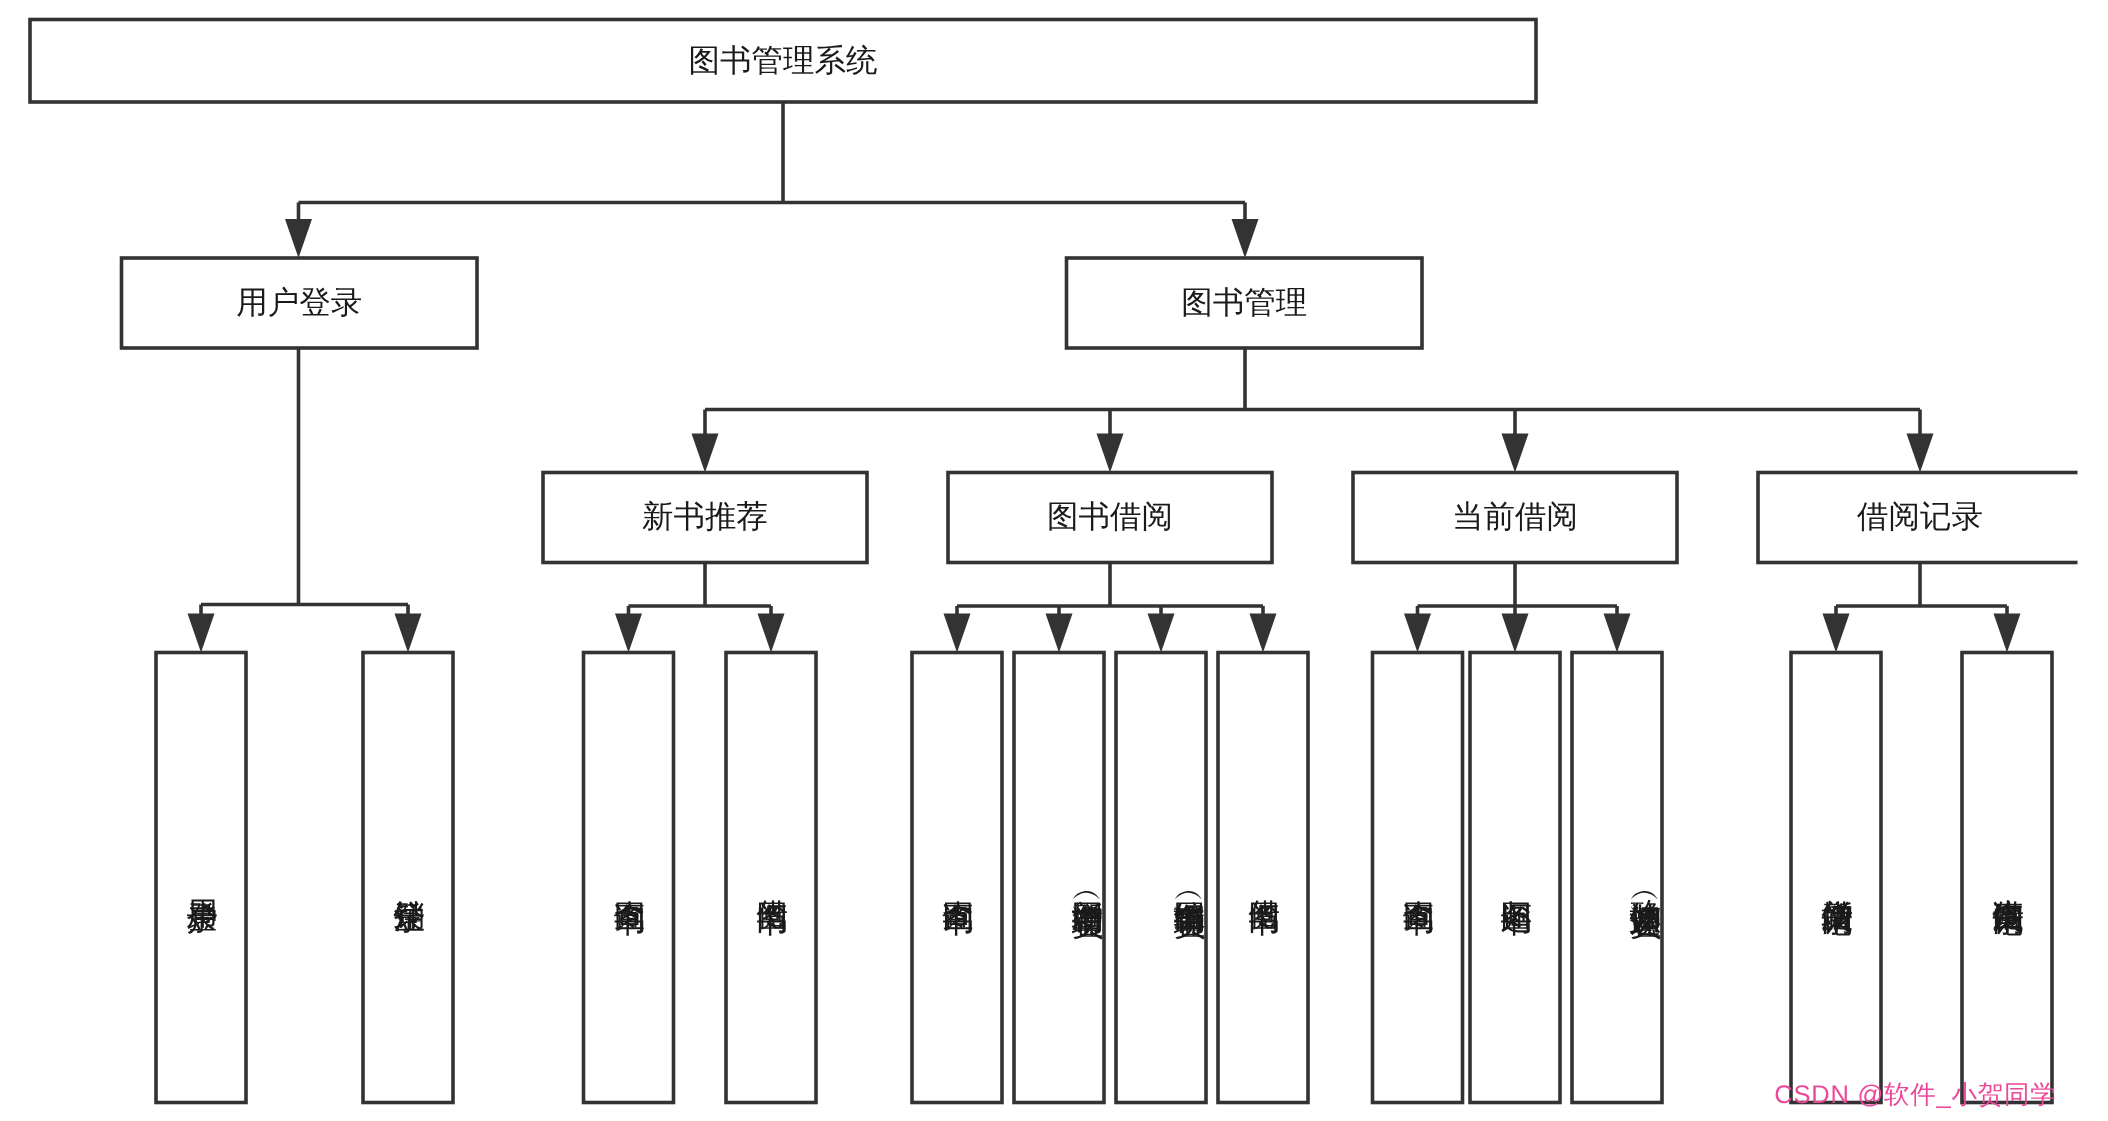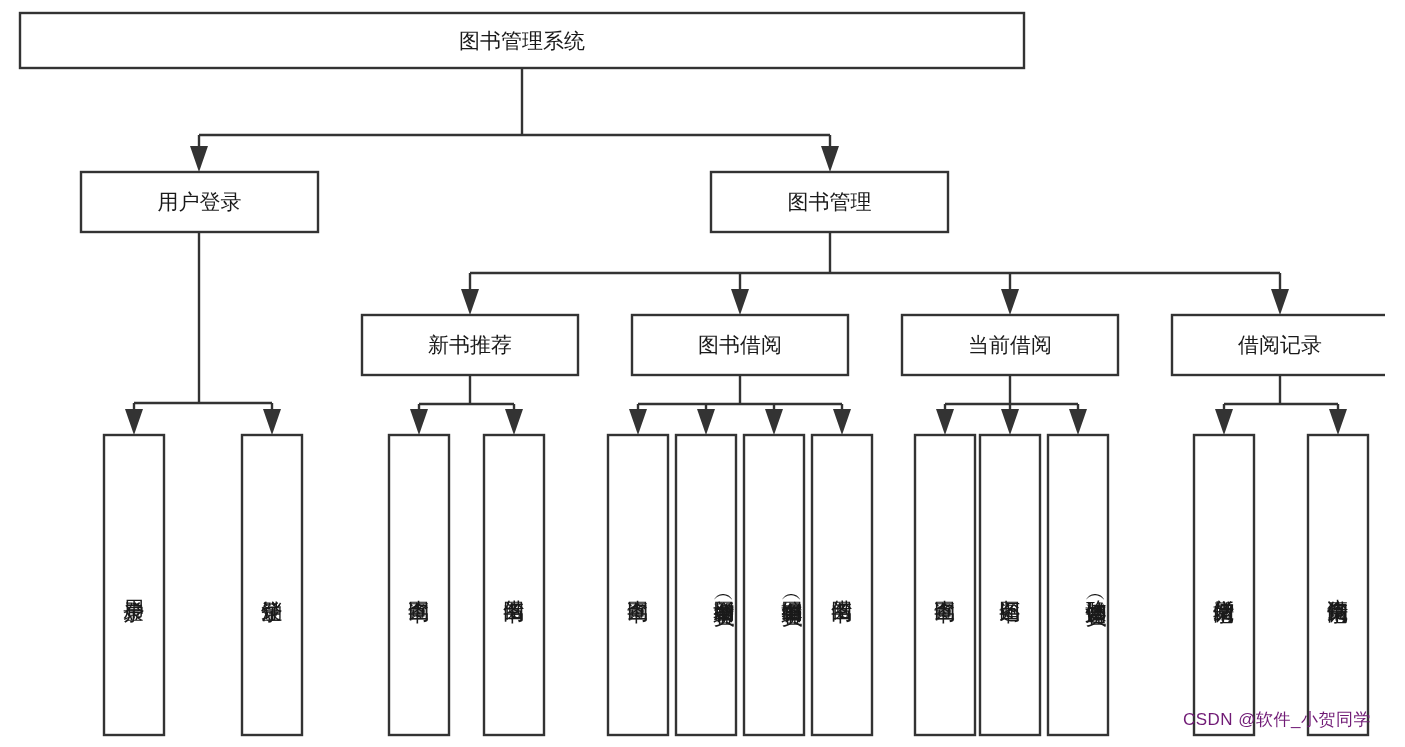--- a/index.html
+++ b/index.html
@@ -60,24 +60,24 @@
     display: flex;
     align-items: center;
     justify-content: center;
     text-align: center;
     white-space: nowrap;
     pointer-events: none;
   }
   .watermark {
     position: absolute;
     right: 14px;
-    bottom: 16px;
+    bottom: 6px;
     font-family: "Liberation Sans", "DejaVu Sans", sans-serif;
     font-size: 17px;
-    color: #701a75;
+    color: #ec4899;
     letter-spacing: 0.5px;
     white-space: nowrap;
   }
 </style>
 </head>
 <body>
 
 <div id="diagram-root">
 
   <svg id="tree-svg" viewBox="0 0 1405 747">

